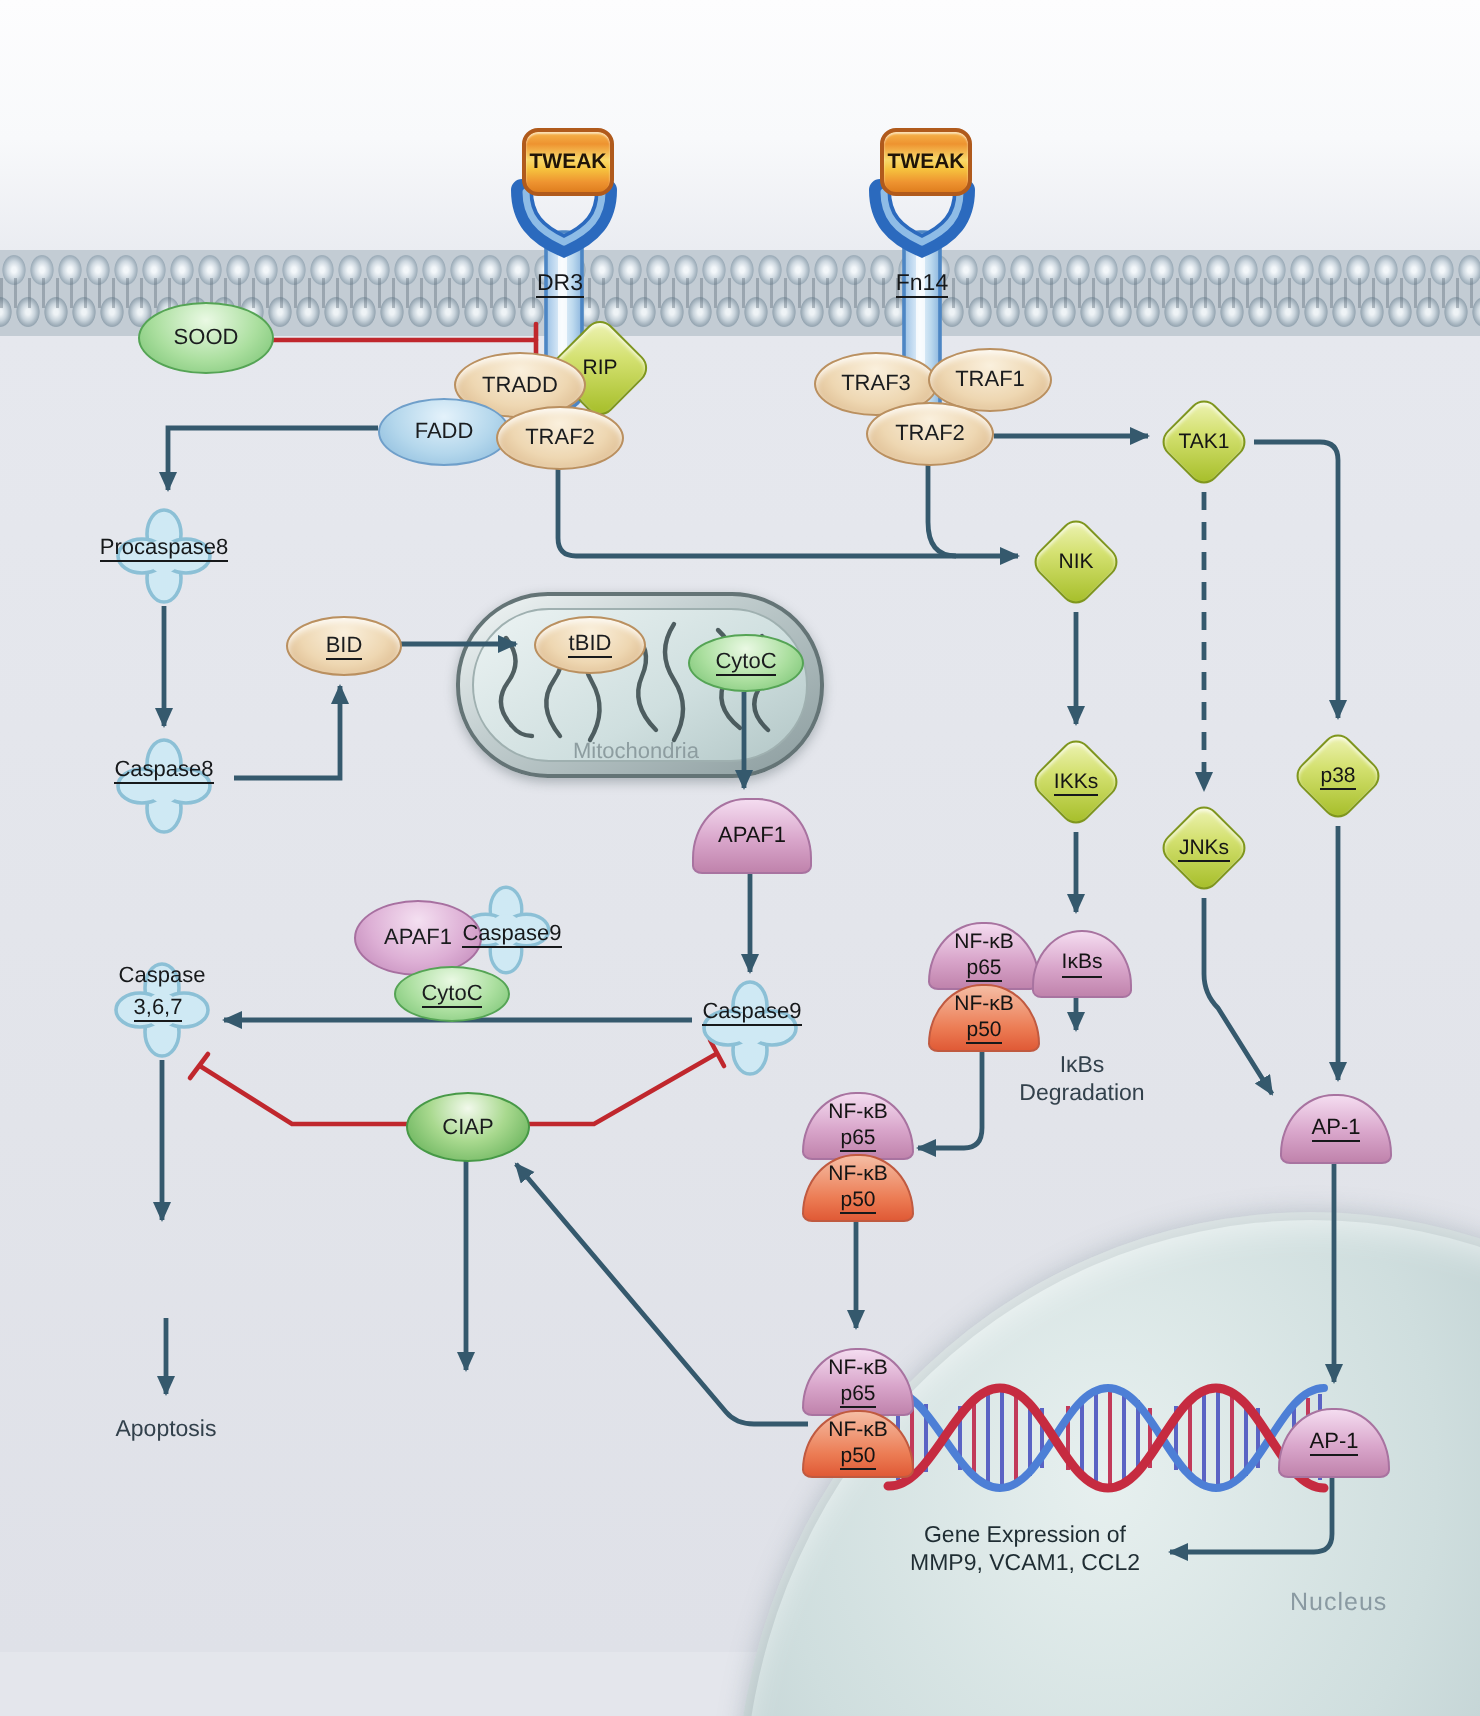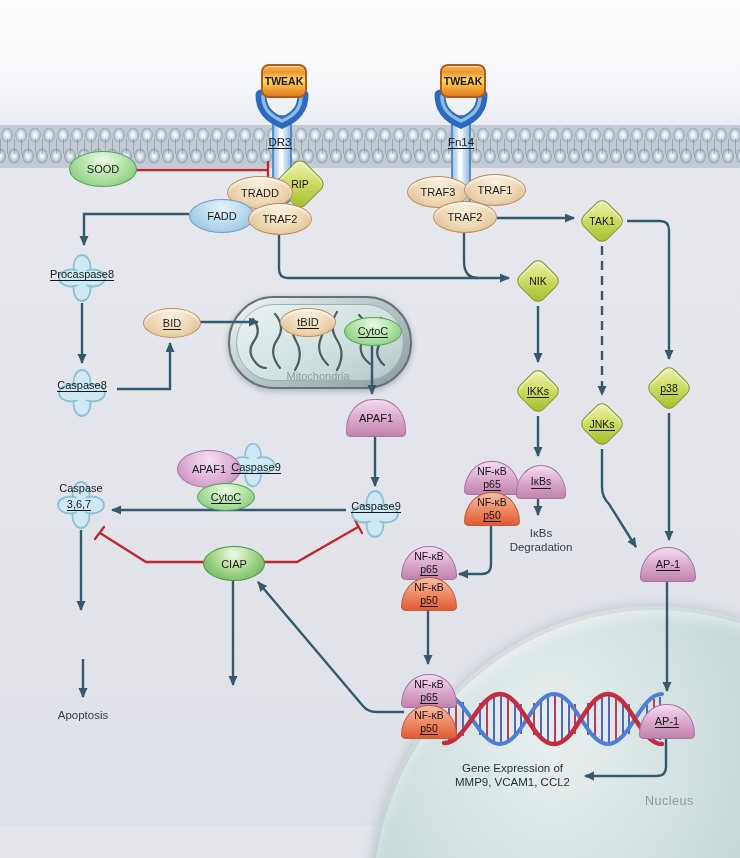--- a/index.html
+++ b/index.html
@@ -274,21 +274,21 @@
       <circle cx="0" cy="0" r="8.5" stroke="none"></circle>
         </g>
       </svg></div>
   <div class="lbl" style="left:51px;top:482px;width:60px;">Caspase</div>
   <div class="lbl" style="left:49px;top:498px;width:60px;">
     <span class="ul">3,6,7</span></div>
 
   <div class="node ell tan" style="left:143px;top:308px;width:56px;height:28px;">
     <span class="ul">BID</span>
     </div>
-  <div class="node ell tan" style="left:280px;top:308px;width:54px;height:27px;justify-content:center;">
+  <div class="node ell tan" style="left:267px;top:308px;width:54px;height:27px;justify-content:center;">
     <span class="ul">tBID</span>
     </div>
   <div class="node ell green-ell" style="left:344px;top:317px;width:56px;height:27px;">
     <span class="ul">CytoC</span>
     </div>
 
   <div class="dome pink" style="left:346px;top:399px;width:58px;height:36px;font-size:11px;">
     <span>APAF1</span>
     </div>
   <div class="caspase" style="left:347px;top:486px;">

